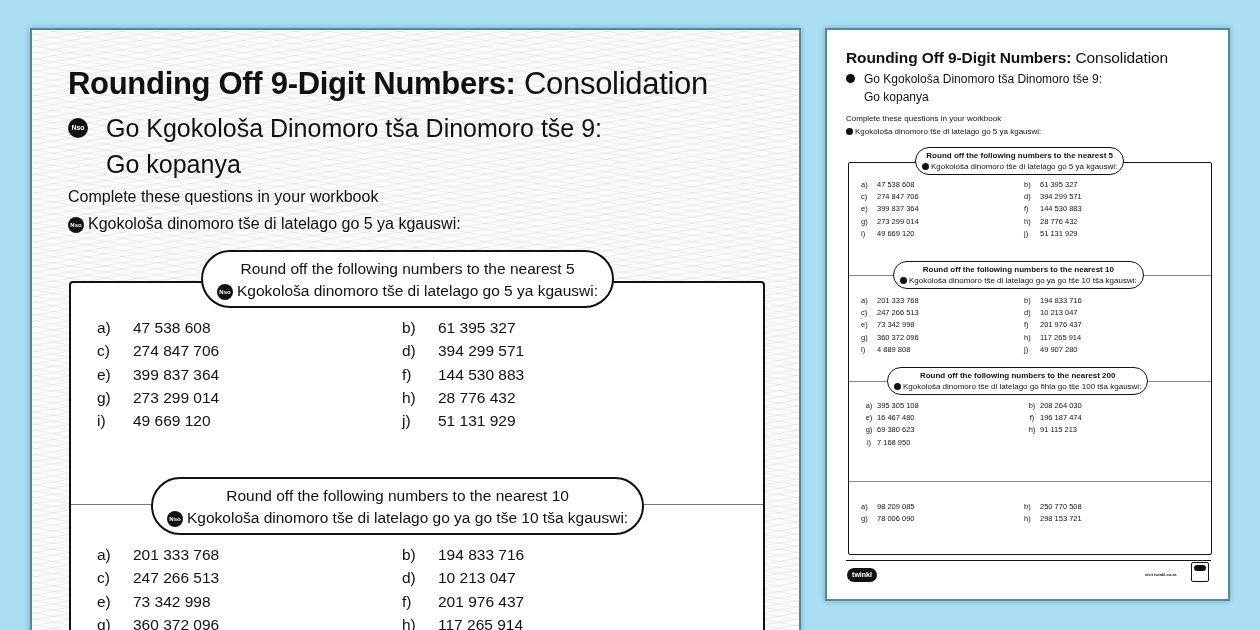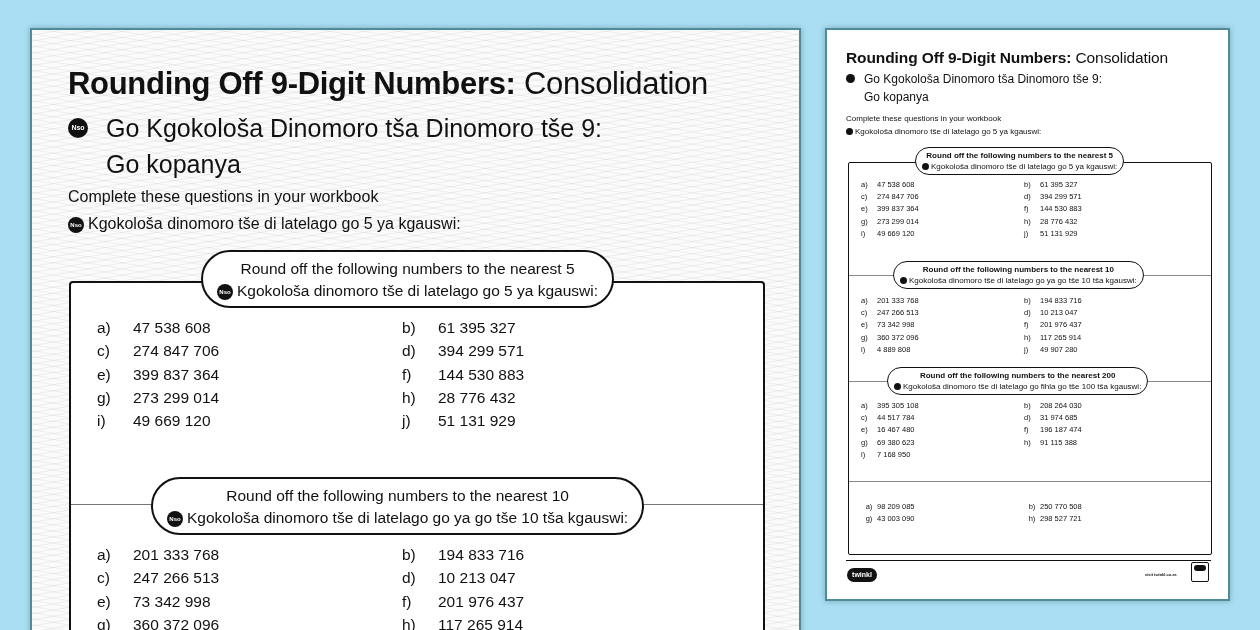--- a/index.html
+++ b/index.html
@@ -218,51 +218,47 @@
           <span class="t-cell left"><span class="lbl">i)</span><span>4 889 808</span></span>
           <span class="t-cell right"><span class="lbl">j)</span><span>49 907 280</span></span>
         </div>
     </div>
 
     <div class="t-divider" style="top:218px;"></div>
     <div class="t-pill" style="left:38px; top:204px;">
       <div class="en">Round off the following numbers to the nearest 200</div>
       <div><span class="badge"></span><span>Kgokološa dinomoro tše di latelago go fihla go tše 100 tša kgauswi:</span></div>
     </div>
-    <div class="t-grid" style="top:238px;">
+    <div class="t-grid" style="top:238px;text-align:center;">
       <div class="t-row">
           <span class="t-cell left"><span class="lbl">a)</span><span>395 305 108</span></span>
           <span class="t-cell right"><span class="lbl">b)</span><span>208 264 030</span></span>
         </div>
       <div class="t-row">
-          <span class="t-cell left"><span class="lbl">c)</span><span>44 517 784</span></span>
-          <span class="t-cell right"><span class="lbl">d)</span><span>31 974 685</span></span>
-        </div>
-      <div class="t-row">
           <span class="t-cell left"><span class="lbl">e)</span><span>16 467 480</span></span>
           <span class="t-cell right"><span class="lbl">f)</span><span>196 187 474</span></span>
         </div>
       <div class="t-row">
           <span class="t-cell left"><span class="lbl">g)</span><span>69 380 623</span></span>
-          <span class="t-cell right"><span class="lbl">h)</span><span>91 115 388</span></span>
+          <span class="t-cell right"><span class="lbl">h)</span><span>91 115 213</span></span>
         </div>
       <div class="t-row">
           <span class="t-cell left"><span class="lbl">i)</span><span>7 168 950</span></span>
         </div>
     </div>
 
     <div class="t-divider" style="top:318px;"></div>
-    <div class="t-grid" style="top:339px;text-align:center;">
+    <div class="t-grid" style="top:339px;">
       <div class="t-row">
           <span class="t-cell left"><span class="lbl">a)</span><span>98 209 085</span></span>
           <span class="t-cell right"><span class="lbl">b)</span><span>250 770 508</span></span>
         </div>
       <div class="t-row">
-          <span class="t-cell left"><span class="lbl">g)</span><span>43 003 090</span></span>
-          <span class="t-cell right"><span class="lbl">h)</span><span>298 527 721</span></span>
+          <span class="t-cell left"><span class="lbl">g)</span><span>78 006 090</span></span>
+          <span class="t-cell right"><span class="lbl">h)</span><span>298 153 721</span></span>
         </div>
     </div>
   </div>
 
   <div class="t-footer-line"></div>
   <div class="t-logo">twinkl</div>
   <div class="t-visit">visit twinkl.co.za</div>
   <div class="t-seal">
       <span class="s-top"></span>
     </div>

